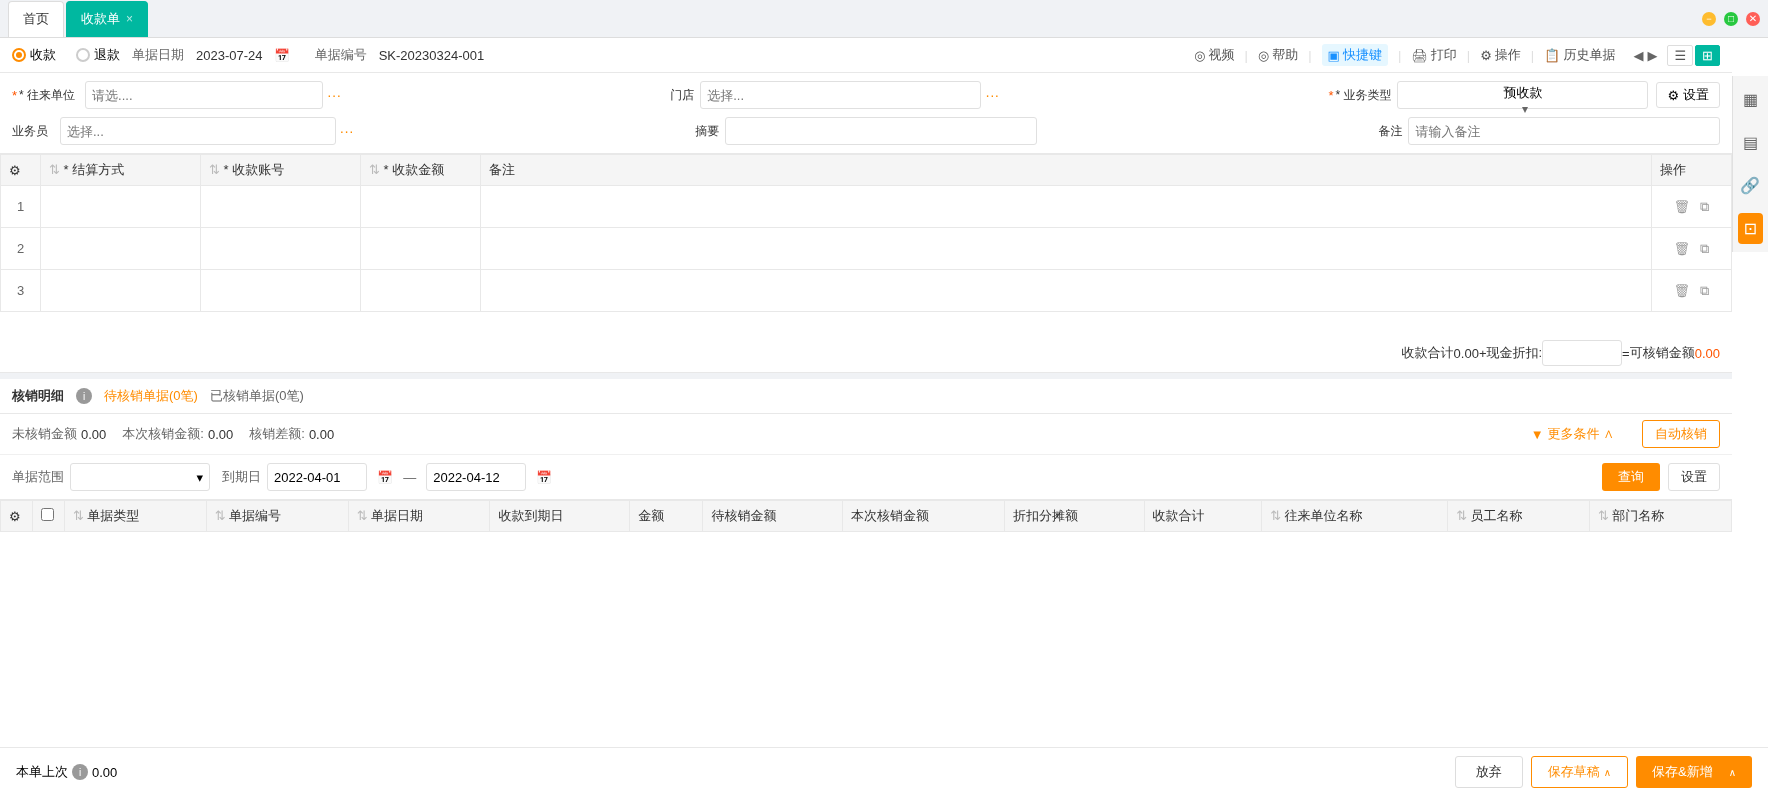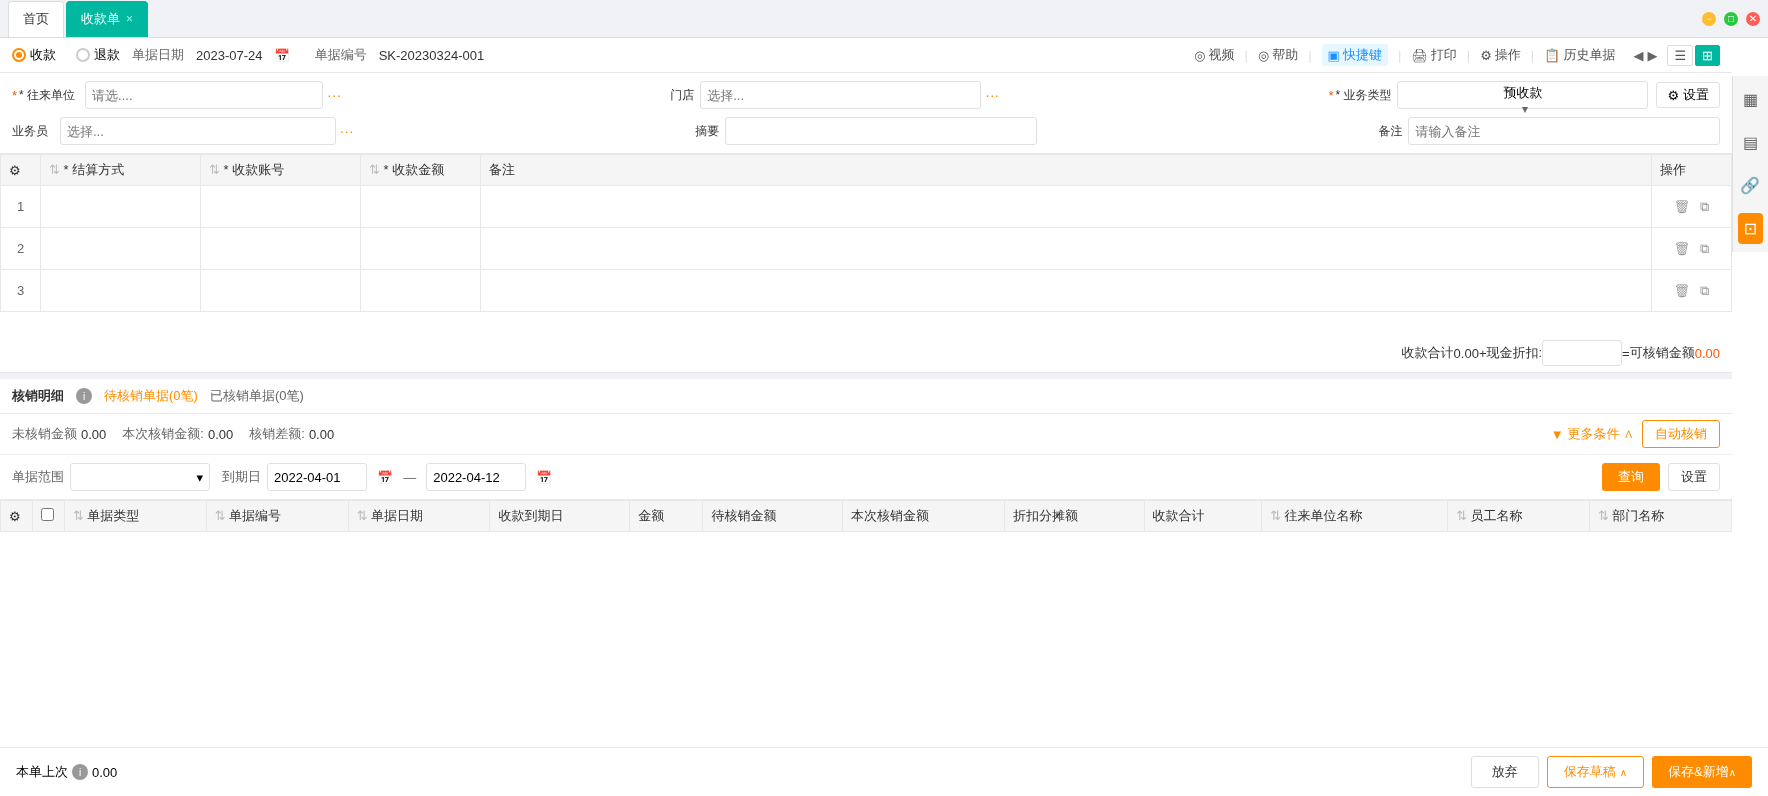--- a/index.html
+++ b/index.html
@@ -96,21 +96,21 @@
     .info-icon { width: 16px; height: 16px; border-radius: 50%; background: #999; color: #fff; display: inline-flex; align-items: center; justify-content: center; font-size: 10px; cursor: pointer; }
     .tag-orange { color: #ff8c00; cursor: pointer; font-size: 13px; }
     .tag-gray { color: #666; font-size: 13px; }
 
     .writeoff-stats {
       display: flex; align-items: center; padding: 6px 12px; gap: 16px; border-bottom: 1px solid #f0f0f0;
     }
     .stat-item { display: flex; align-items: center; gap: 4px; color: #666; }
     .stat-value { color: #333; }
     .filter-btn { margin-left: auto; color: #ff8c00; cursor: pointer; display: flex; align-items: center; gap: 4px; }
-    .auto-btn { background: #fff; border: 1px solid #ff8c00; color: #ff8c00; padding: 4px 12px; border-radius: 3px; cursor: pointer; margin-left: 0; }
+    .auto-btn { background: #fff; border: 1px solid #ff8c00; color: #ff8c00; padding: 4px 12px; border-radius: 3px; cursor: pointer; margin-left: 20px; }
 
     
     .filter-row { display: flex; align-items: center; padding: 8px 12px; gap: 12px; border-bottom: 1px solid #e8e8e8; }
     .filter-field { display: flex; align-items: center; gap: 6px; }
     .filter-label { color: #666; white-space: nowrap; }
     .filter-select { display: flex; align-items: center; border: 1px solid #e0e0e0; border-radius: 3px; padding: 3px 6px; cursor: pointer; gap: 4px; min-width: 140px; background: #fff; height: 28px; }
     .date-input { border: 1px solid #e0e0e0; border-radius: 3px; padding: 3px 6px; width: 100px; height: 28px; background: #fff; }
     .date-sep { color: #666; }
     .query-btn { background: #ff8c00; color: #fff; border: none; padding: 4px 16px; border-radius: 3px; cursor: pointer; height: 28px; }
     .settings-btn { background: #fff; border: 1px solid #e0e0e0; color: #333; padding: 4px 12px; border-radius: 3px; cursor: pointer; height: 28px; }
@@ -126,21 +126,21 @@
 
     
     .footer {
       display: flex; align-items: center; padding: 8px 16px;
       background: #fff; border-top: 1px solid #e8e8e8; position: absolute; bottom: 0; width: 100%;
     }
     .footer-left { display: flex; align-items: center; gap: 4px; }
     .footer-right { margin-left: auto; display: flex; gap: 8px; }
     .btn-abandon { background: #fff; border: 1px solid #ddd; color: #333; padding: 6px 20px; border-radius: 3px; cursor: pointer; }
     .btn-save-draft { background: #fff; border: 1px solid #ff8c00; color: #ff8c00; padding: 6px 16px; border-radius: 3px; cursor: pointer; display: flex; align-items: center; gap: 4px; }
-    .btn-save-new { background: #ff8c00; border: none; color: #fff; padding: 6px 16px; border-radius: 3px; cursor: pointer; display: flex; align-items: center; gap: 0; }
+    .btn-save-new { background: #ff8c00; border: none; color: #fff; padding: 6px 16px; border-radius: 3px; cursor: pointer; display: flex; align-items: center; gap: 16px; }
     .chevron-down { font-size: 10px; }
 
     
     .right-sidebar {
       position: absolute; right: 0; top: 38px; width: 36px;
       background: #f5f5f5; border-left: 1px solid #e0e0e0;
       display: flex; flex-direction: column; align-items: center; padding: 8px 0; gap: 12px;
     }
     .sidebar-icon { cursor: pointer; color: #666; font-size: 16px; padding: 6px; }
     .sidebar-icon.active { background: #ff8c00; color: #fff; border-radius: 4px; }

